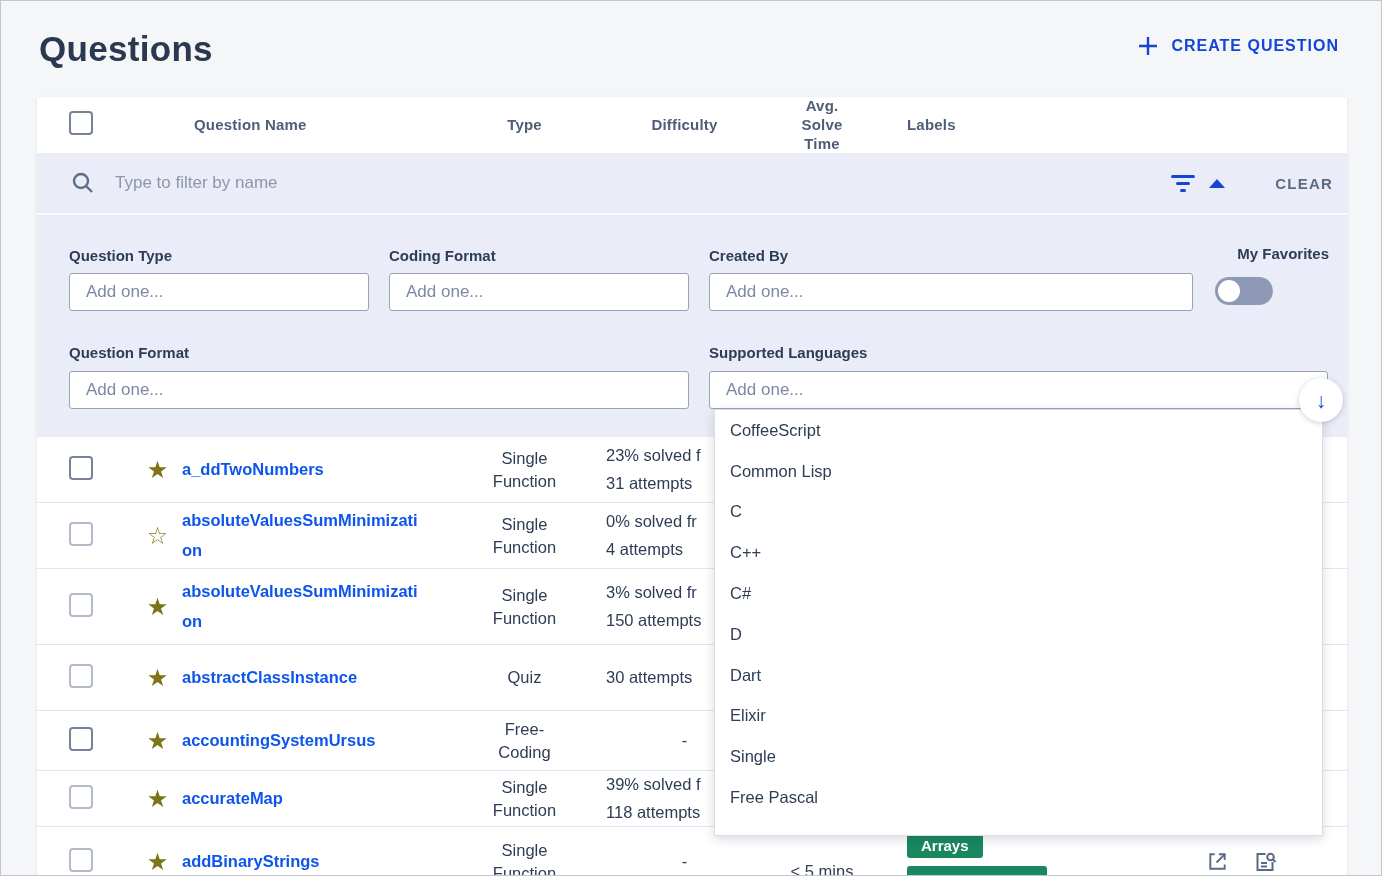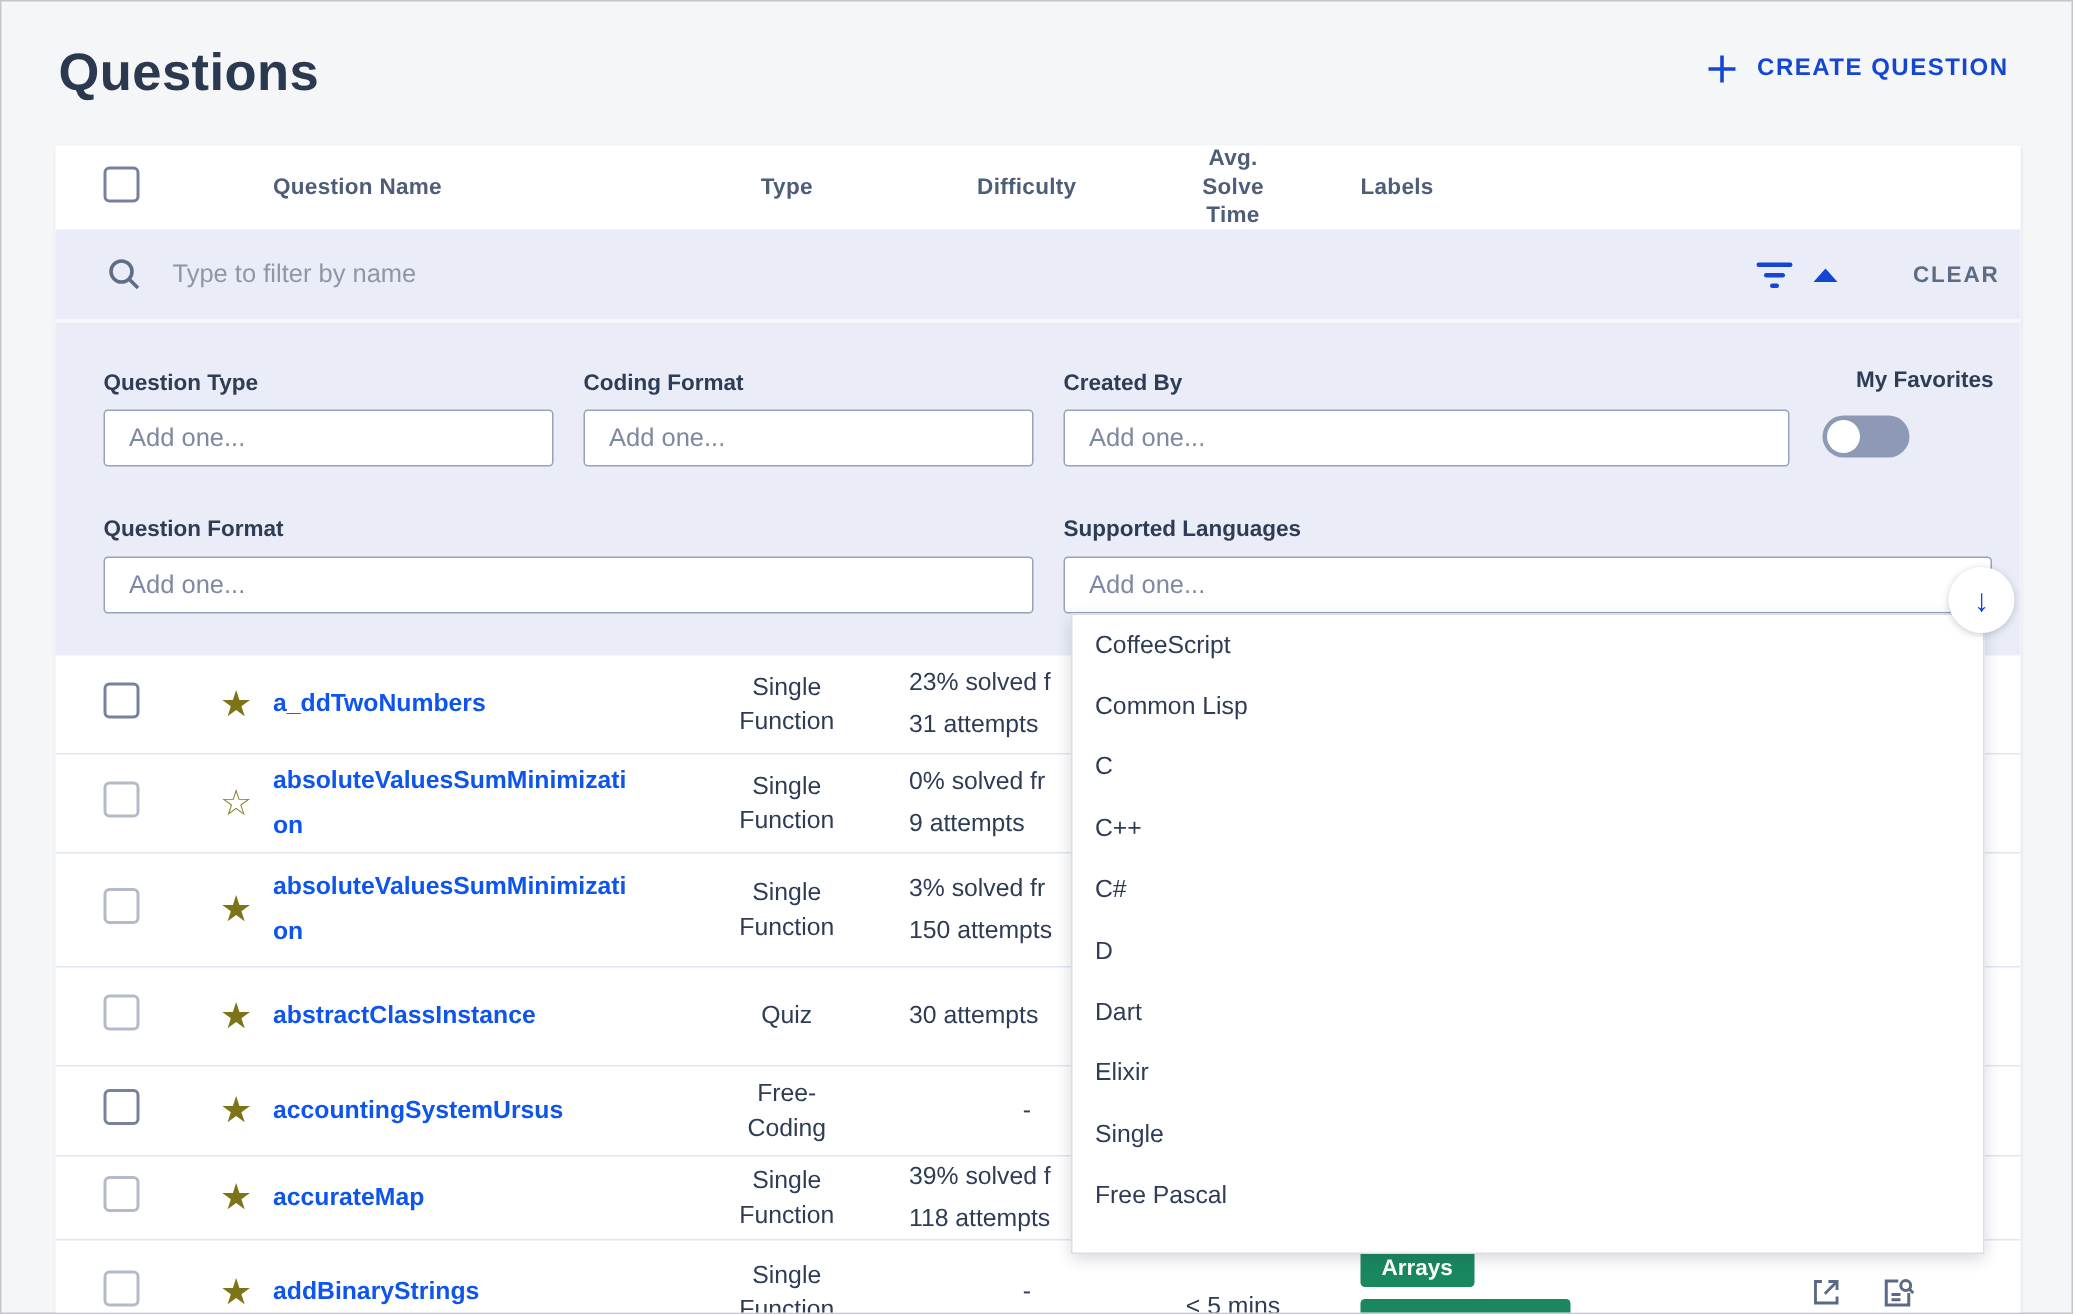--- a/index.html
+++ b/index.html
@@ -18,21 +18,21 @@
   .card { position:absolute; left:36px; top:96px; width:1310px; height:780px;
           background:#ffffff; box-shadow:0 1px 3px rgba(30,40,70,.10); overflow:hidden; }
 
   
   .grid { display:grid; grid-template-columns:96px 49px 275px 135px 185px 90px 210px 1fr;
           align-items:center; }
 
   
   .hdr-row { position:absolute; top:0; left:0; width:100%; height:56px; background:#fff; }
   .hdr-row .h { font-size:15px; font-weight:bold; color:#4e5d78; letter-spacing:.2px; line-height:1.25; }
-  .h-name { padding-left:0; }
+  .h-name { padding-left:0;margin-left:12px; }
   .h-ctr { text-align:center; }
   .h-avg span { display:inline-block; max-width:50px; }
   .h-labels { padding-left:40px; }
 
   .cb { display:inline-block; width:24px; height:24px; border:2px solid #b3bac9;
         border-radius:4px; background:#fff; cursor:pointer; }
   .cb.dark { border-color:#76829b; }
   .c-check { padding-left:32px; }
 
   
@@ -230,21 +230,21 @@
           <div class="c-check"><span class="cb "></span></div>
           <div>
             <span class="star outline">☆</span>
           </div>
           <div class="c-name">
             <a>absoluteValuesSumMinimization</a>
           </div>
           <div class="c-type"><span>Single Function</span></div>
           <div class="c-diff">
             <div>0% solved fr</div>
-            <div>9 attempts</div>
+            <div>4 attempts</div>
           </div>
           <div class="c-avg"></div>
           <div class="c-labels"></div>
           <div class="c-actions">
             <svg width="23" height="23" viewBox="0 0 24 24" fill="none" stroke="#5a6a85" stroke-width="2">
               <path d="M9 4.5H4.5v15h15V15"></path>
               <path d="M13.5 4.5h6v6"></path>
               <path d="M19.5 4.5L11 13"></path>
             </svg>
             <svg width="24" height="24" viewBox="0 0 24 24" fill="none" stroke="#5a6a85" stroke-width="2">

